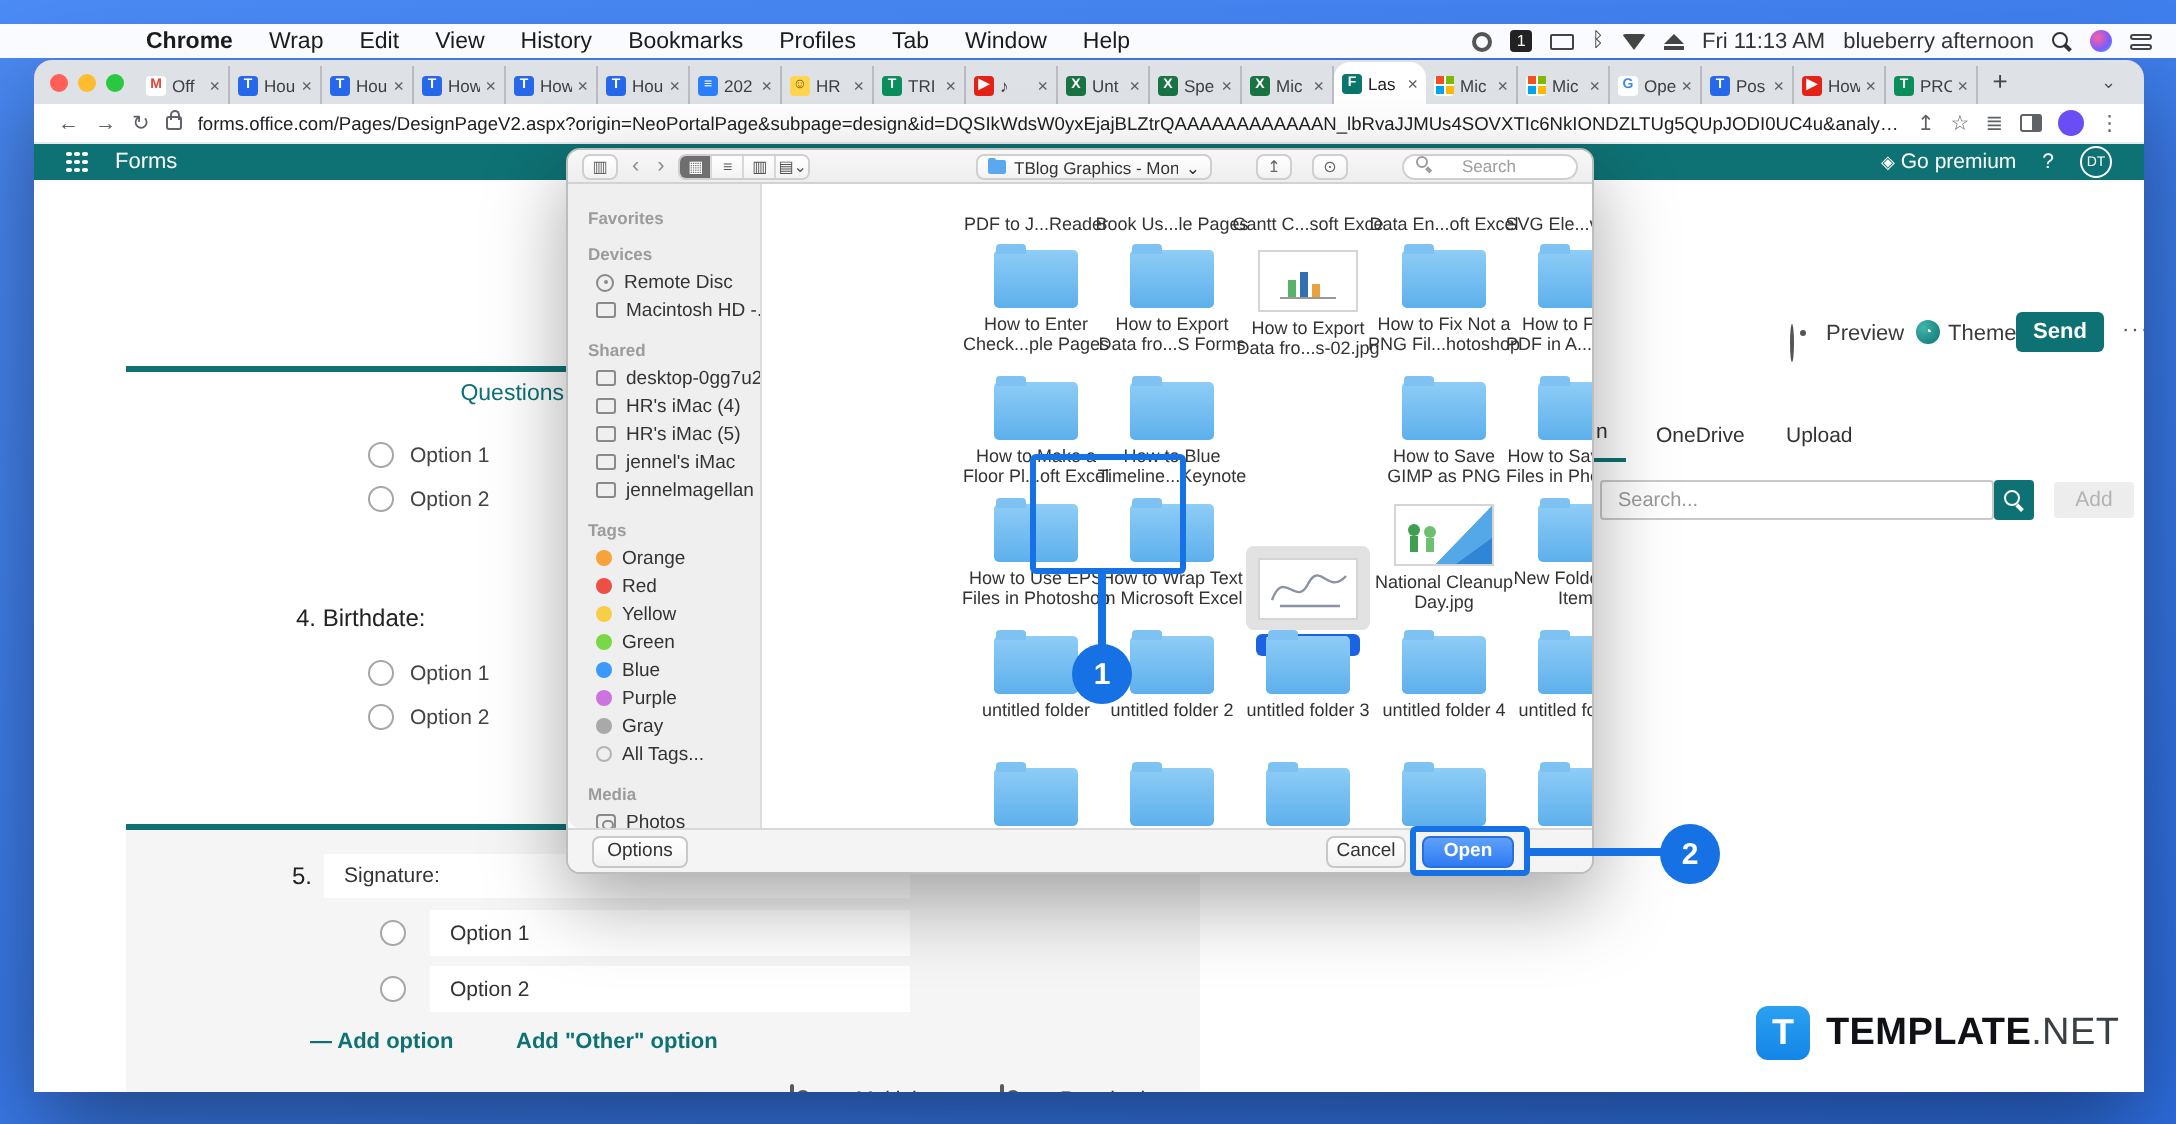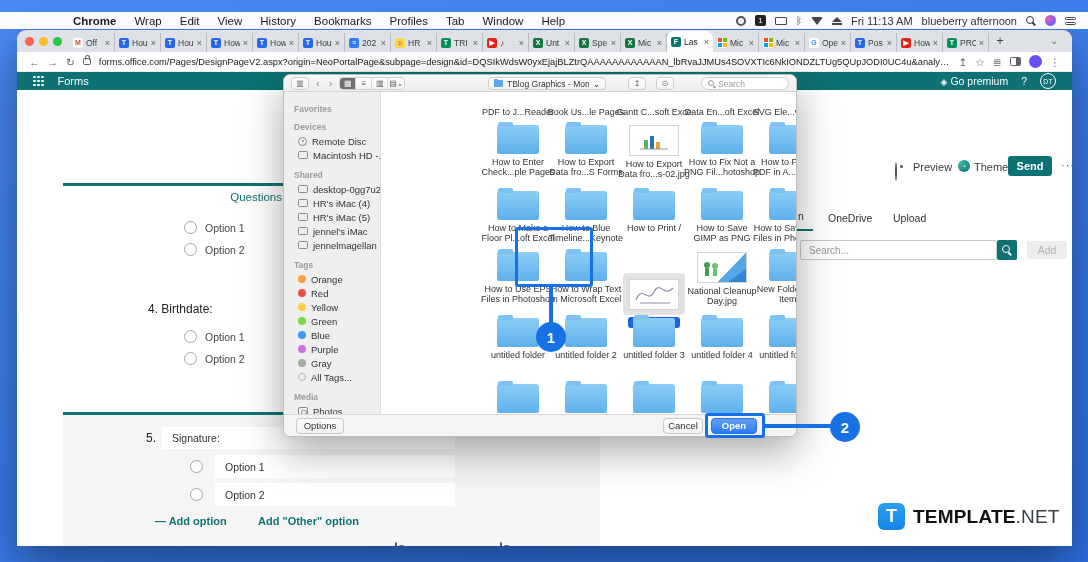--- a/index.html
+++ b/index.html
@@ -89,21 +89,21 @@
   .dtb{position:absolute;left:0;top:0;right:0;height:17px;background:linear-gradient(#f8f7f7,#efeeee);border-bottom:1px solid #d4d2d2;border-radius:6px 6px 0 0;display:flex;align-items:center;padding:0 7px;gap:5px}
   .tbtn{height:13px;min-width:18px;border:1px solid #cfcfcf;border-radius:4px;background:linear-gradient(#fff,#f3f3f3);color:#666;font-size:8px;display:flex;align-items:center;justify-content:center;padding:0 3px}
   .navg{color:#8a8a8a;font-size:11px;padding:0 2px}
   .seg{display:flex;border:1px solid #cfcfcf;border-radius:4px;overflow:hidden;height:13px}
   .seg b{width:16px;display:flex;align-items:center;justify-content:center;font-size:8px;color:#555;background:linear-gradient(#fff,#f3f3f3);border-right:1px solid #d8d8d8;font-weight:normal}
   .seg b:last-child{border-right:none}
   .seg b.on{background:#6f6f6f;color:#fff}
   .dtitle{position:absolute;left:204px;top:2px;width:118px;height:13px;border:1px solid #cfcfcf;border-radius:4px;background:linear-gradient(#fff,#f3f3f3);display:flex;align-items:center;gap:4px;padding:0 5px;font-size:8.5px;color:#333}
   .minifolder{width:9px;height:7px;background:#5aa9ee;border-radius:1px;flex:0 0 auto;position:relative}
   .minifolder::before{content:"";position:absolute;top:-1.5px;left:0;width:4px;height:2px;background:#5aa9ee;border-radius:1px 1px 0 0}
-  .dsearch{position:absolute;right:7px;top:2px;width:88px;height:13px;border:1px solid #cfcfcf;border-radius:7px;background:#fff;display:flex;align-items:center;gap:3px;padding:0 6px;color:#9c9c9c;font-size:8.5px}
+  .dsearch{position:absolute;right:7px;top:2px;width:88px;height:13px;border:1px solid #cfcfcf;border-radius:7px;background:#fff;display:flex;gap:16px;padding:0 6px;color:#9c9c9c;font-size:8.5px}
   .dsearch .mag{width:7px;height:7px}
   .dsearch .mag::before{width:4px;height:4px;border-width:1.2px}
   .dsearch .mag::after{width:3px;left:4.5px;top:5.5px}
   .dside{position:absolute;left:0;top:17px;width:97px;bottom:22px;background:#EFEFEF;border-right:1px solid #dcdcdc;border-radius:0 0 0 6px;padding-top:4px;overflow:hidden}
   .shead{font-size:8.5px;color:#9c9c9c;font-weight:bold;margin:8px 0 2px 10px}
   .sitem{display:flex;align-items:center;gap:5px;padding:1.5px 4px 1.5px 14px;color:#333;font-size:9.5px;white-space:nowrap}
   .ic-disc{width:9px;height:9px;border:1.2px solid #8a8a8a;border-radius:50%;position:relative;flex:0 0 auto}
   .ic-disc::after{content:"";position:absolute;left:2.5px;top:2.5px;width:2px;height:2px;background:#8a8a8a;border-radius:50%}
   .ic-disp{width:10px;height:8px;border:1.2px solid #8a8a8a;border-radius:1.5px;flex:0 0 auto}
   .ic-photos{width:10px;height:8px;border:1.2px solid #8a8a8a;border-radius:2px;position:relative;flex:0 0 auto}
@@ -531,24 +531,20 @@
       <div class="cell" style="left: 92px; top: 96px;">
         <div class="folder"></div>
         <div class="flabel">How to Make a
 Floor Pl...oft Excel</div>
       </div>
       <div class="cell" style="left: 160px; top: 96px;">
         <div class="folder"></div>
         <div class="flabel">How to Blue
 Timeline...Keynote</div>
       </div>
-      <div class="cell" style="left: 228px; top: 96px;">
-        <div class="folder"></div>
-        <div class="flabel">How to Print /</div>
-      </div>
       <div class="cell" style="left: 296px; top: 96px;">
         <div class="folder"></div>
         <div class="flabel">How to Save
 GIMP as PNG</div>
       </div>
       <div class="cell" style="left: 364px; top: 96px;">
         <div class="folder"></div>
         <div class="flabel">How to Save SVG
 Files in Photoshop</div>
       </div>

